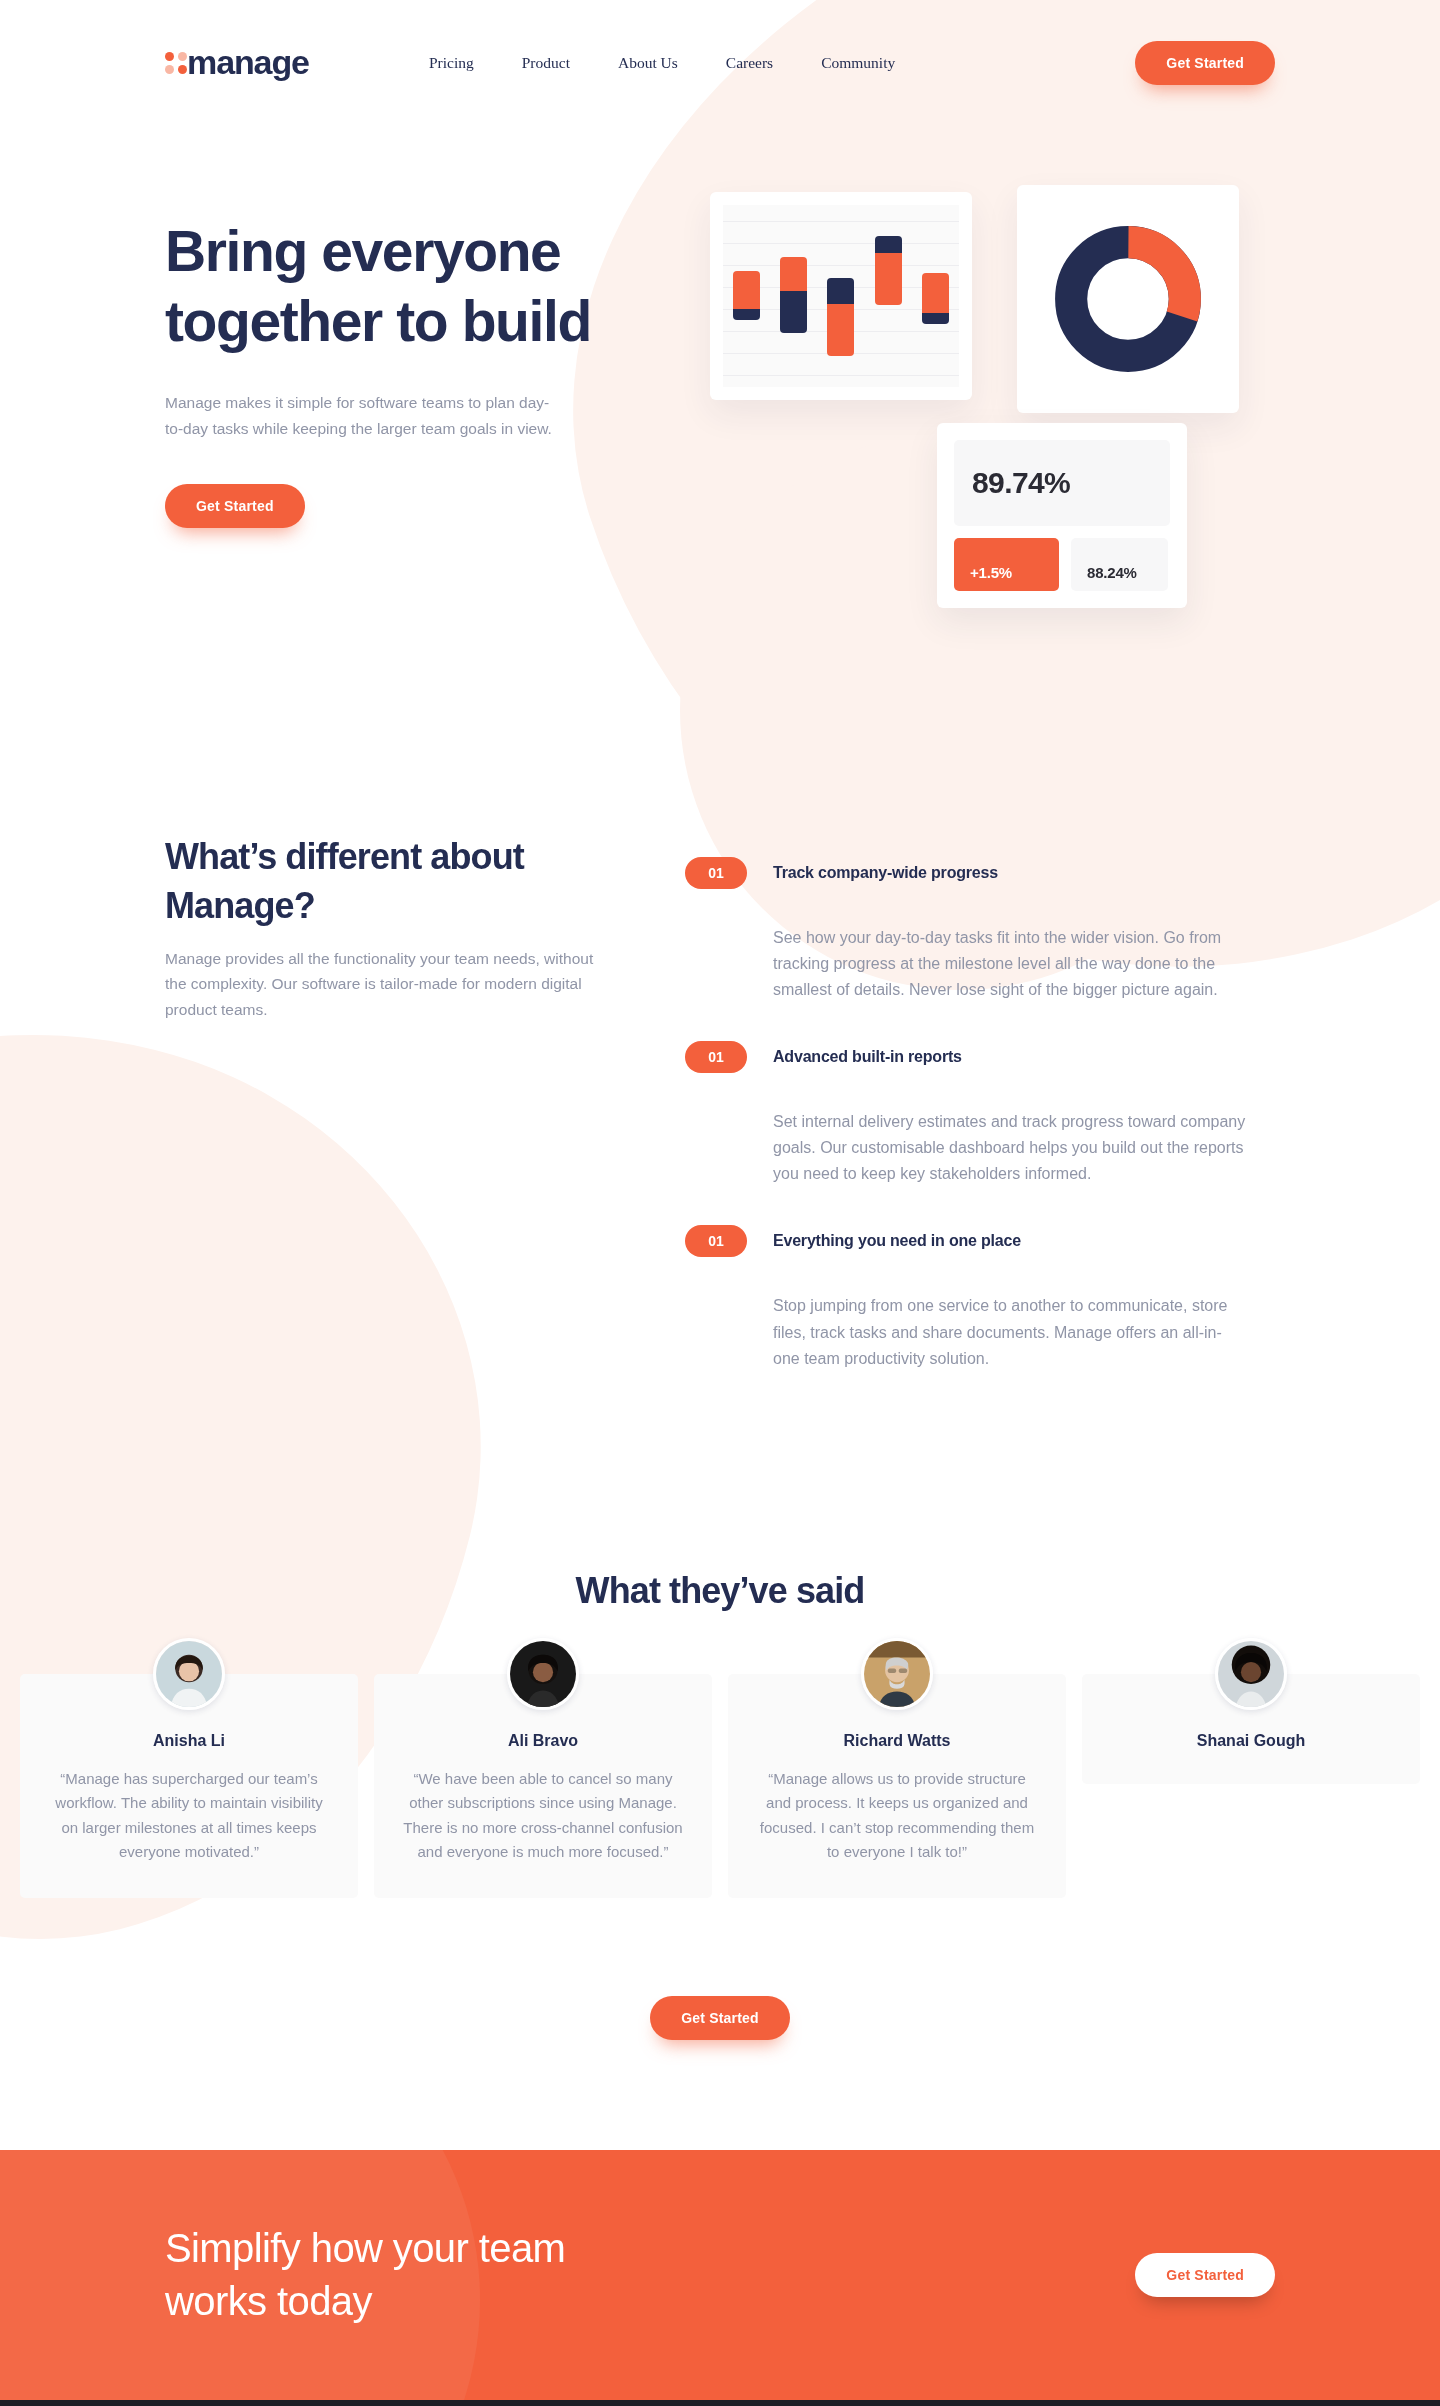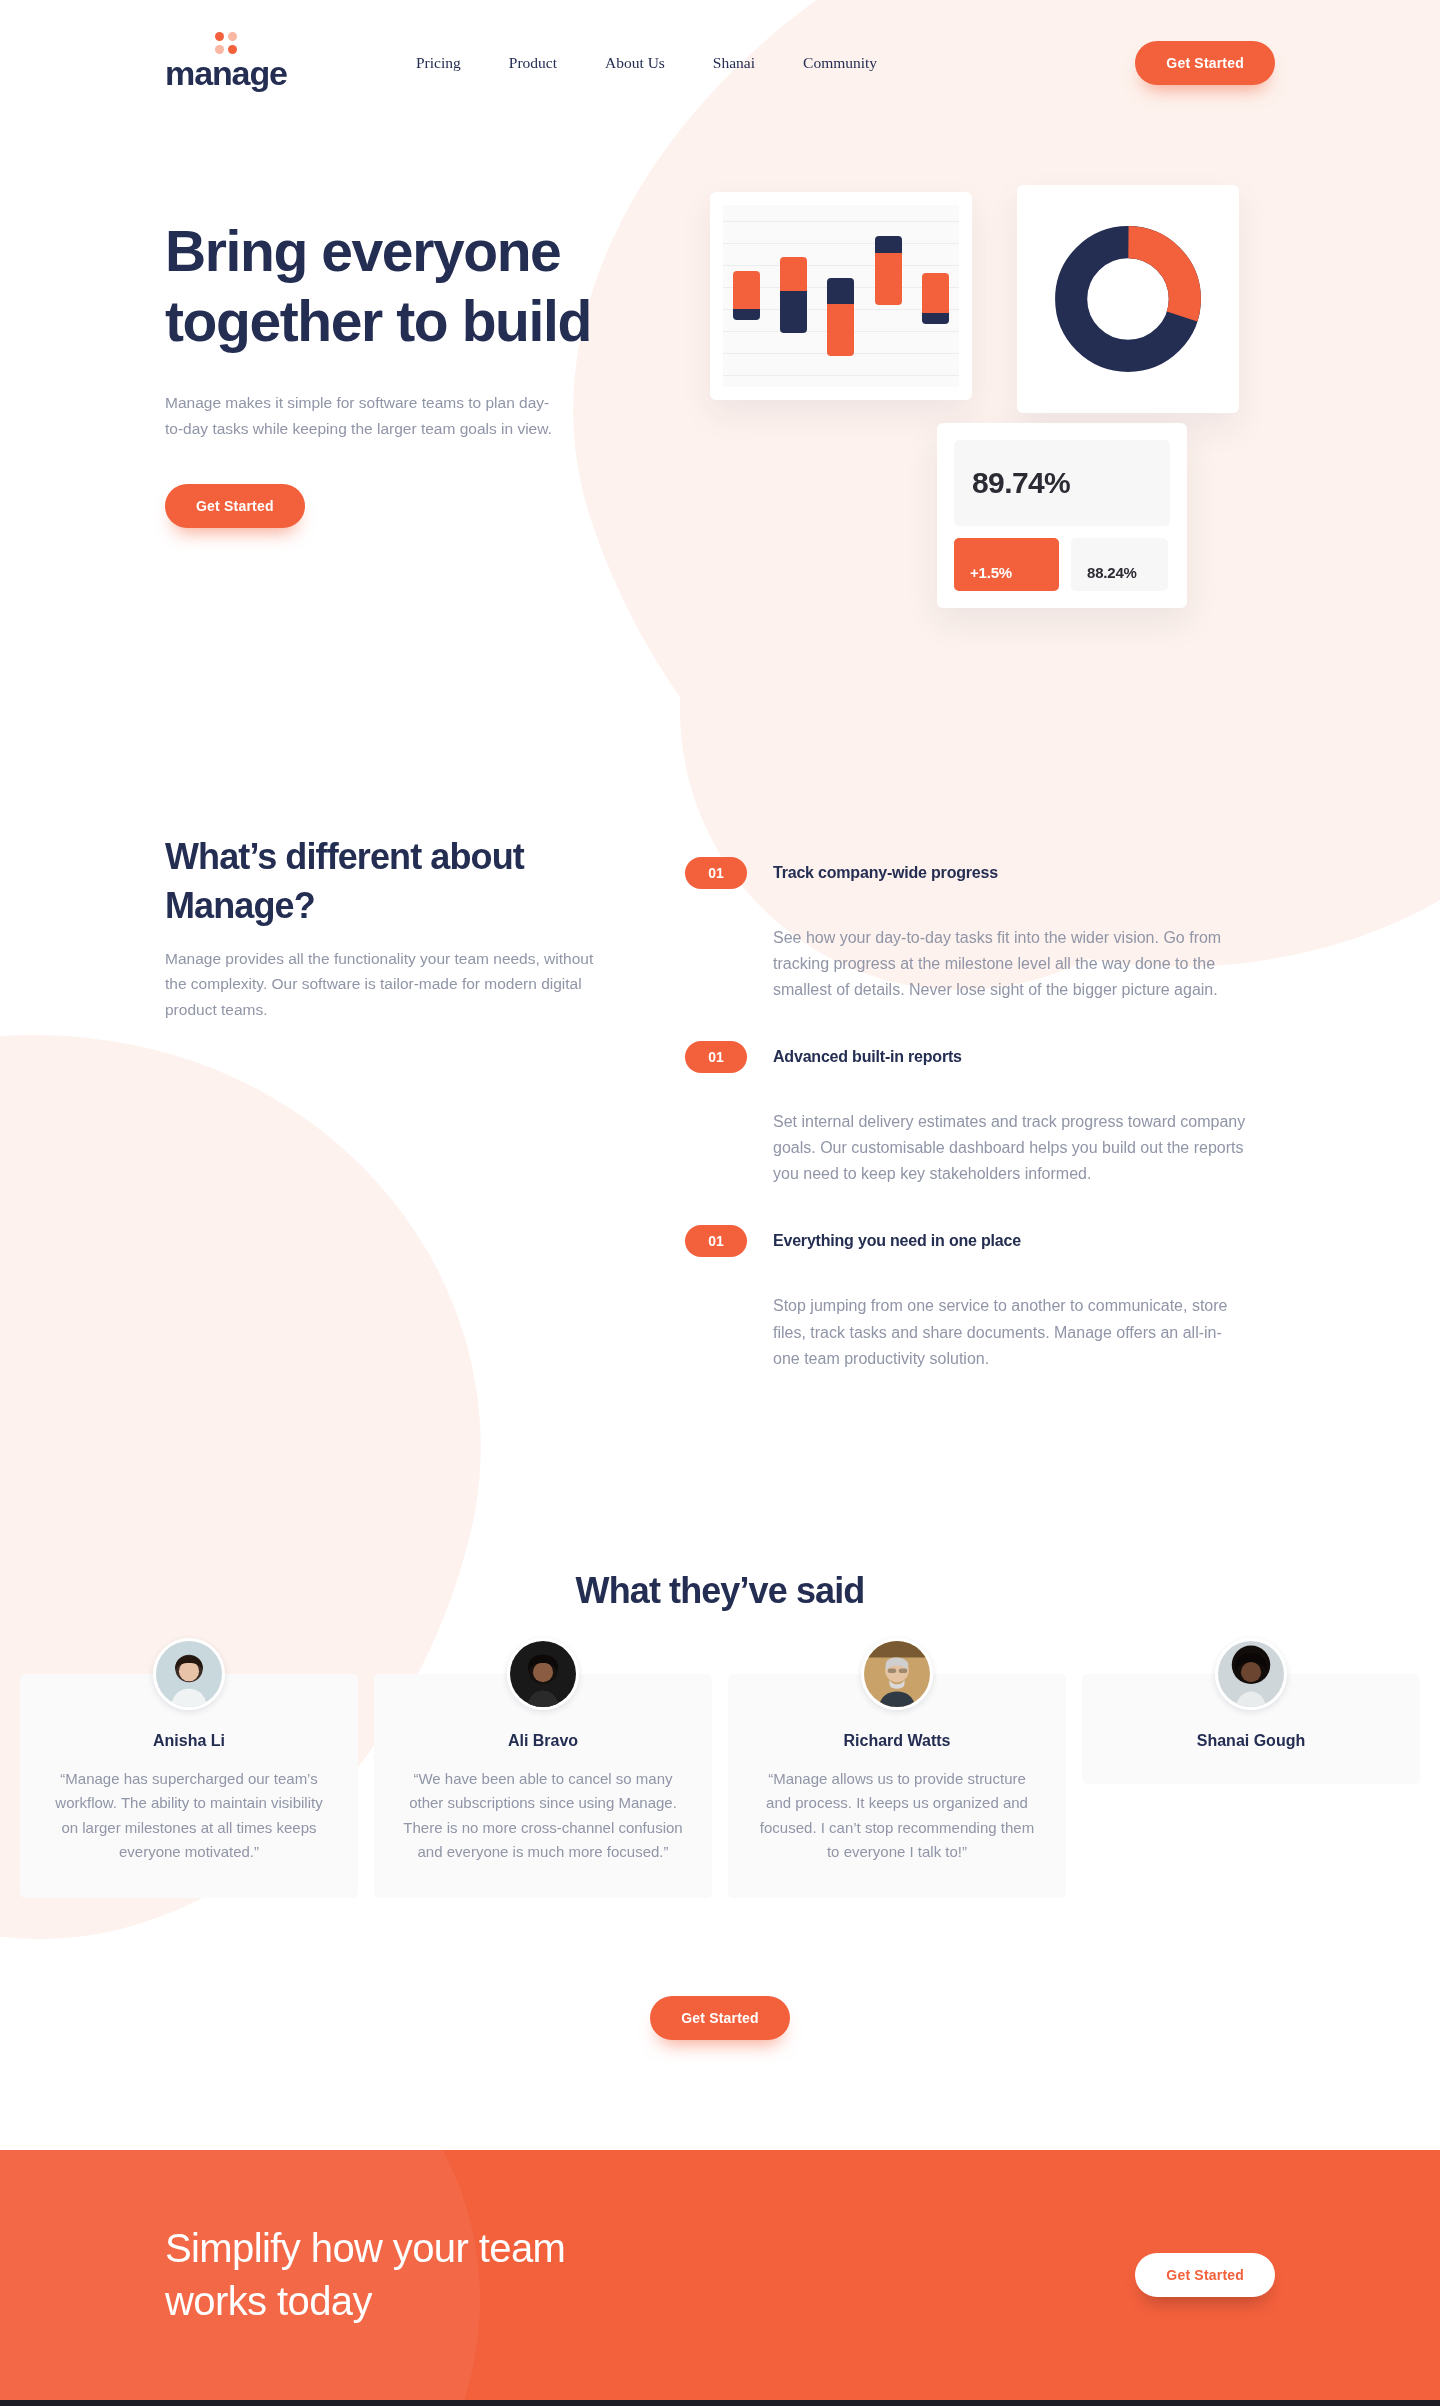--- a/index.html
+++ b/index.html
@@ -39,21 +39,21 @@
     border-radius:53% 47% 44% 56% / 50% 44% 56% 50%;
     transform:rotate(14deg);
     z-index:0;
   }
 
   
   .header{
     position:relative;z-index:5;width:1440px;height:125px;
     display:flex;align-items:center;padding:0 165px;
   }
-  .logo{display:flex;align-items:center;gap:0;cursor:pointer;flex-direction:column;}
+  .logo{display:flex;align-items:center;gap:0;cursor:pointer;}
   .logo-dots{display:grid;grid-template-columns:9px 9px;grid-gap:4px;}
   .logo-dots i{display:block;width:9px;height:9px;border-radius:50%;background:var(--orange);}
   .logo-dots i:nth-child(2){background:#f9b7a4;}
   .logo-dots i:nth-child(3){background:#f9b7a4;}
   .logo-word{
     font-size:34px;font-weight:700;letter-spacing:-1.1px;color:var(--navy);
     font-family:"Liberation Sans", sans-serif;
   }
   .nav{display:flex;gap:48px;margin-left:auto;margin-right:auto;font-family:Liberation Serif, serif;}
   .nav a{
@@ -189,21 +189,21 @@
           <i></i>
           <i></i>
           <i></i>
       </span>
       <span class="logo-word">manage</span>
     </div>
     <nav class="nav">
       <a>Pricing</a>
       <a>Product</a>
       <a>About Us</a>
-      <a>Shanai</a>
+      <a>Careers</a>
       <a>Community</a>
     </nav>
     <button class="btn btn-header">Get Started</button>
   </header>
 
   <section class="hero">
     <div class="hero-left">
       <h1 class="hero-title">
         <span>Bring everyone</span><br>
         <span>together to build</span><br>

